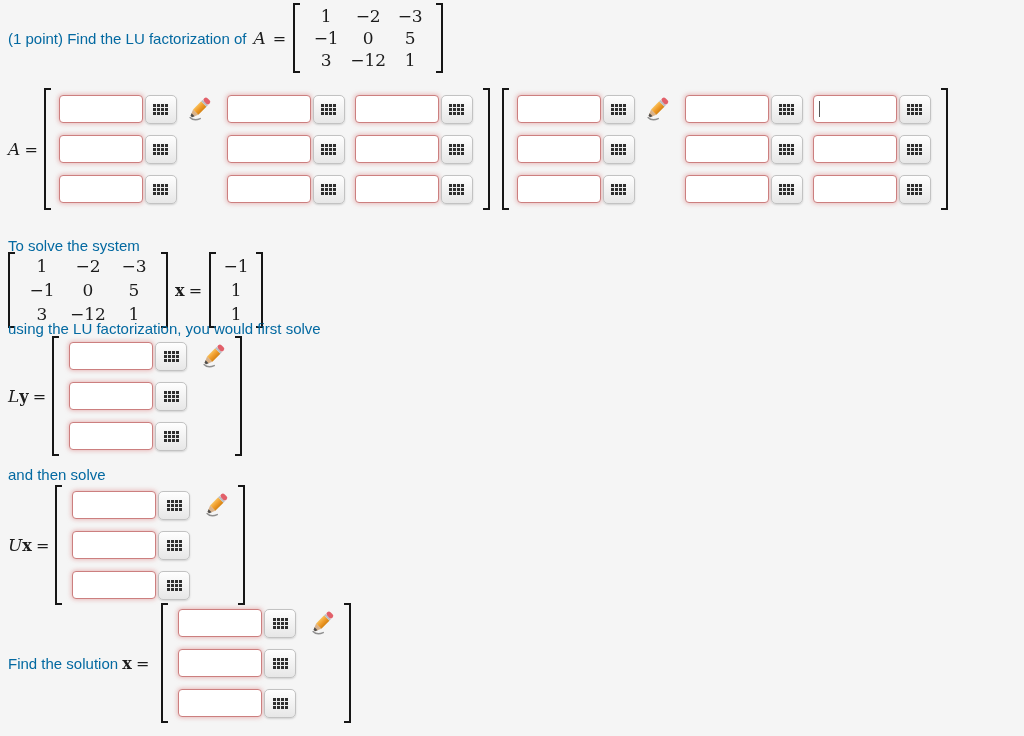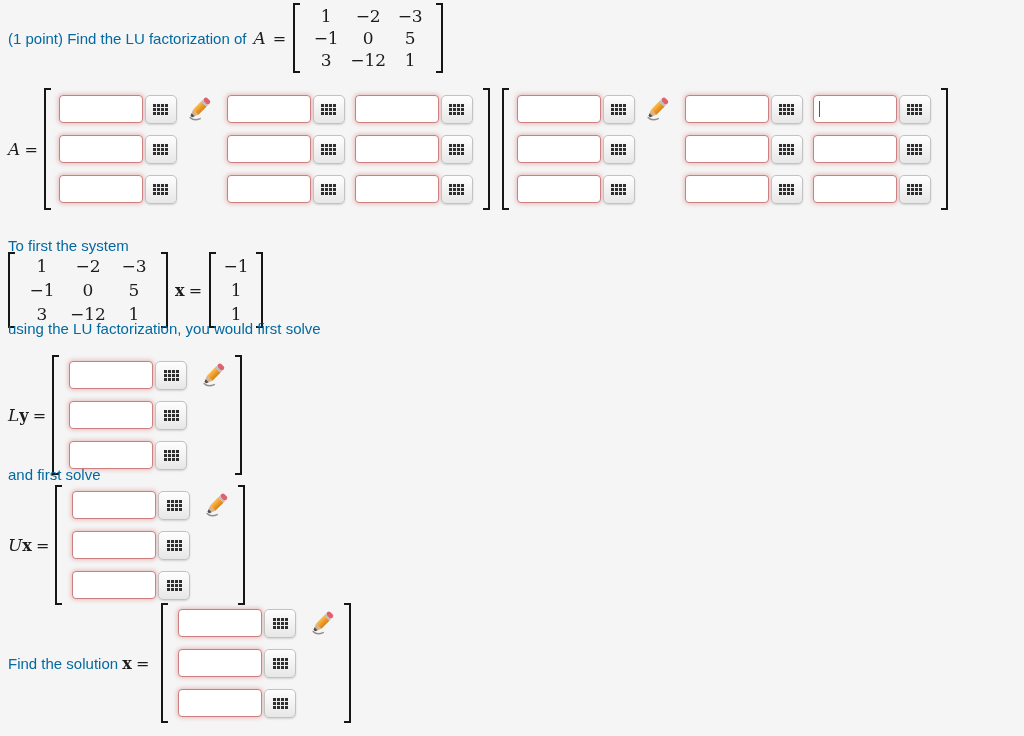--- a/index.html
+++ b/index.html
@@ -256,21 +256,21 @@
     <span class="unit">
       <input class="ans" value="" style="">
       <button class="kp">
           <span class="kp-icon"></span>
         </button>
     </span>
   </div>
   <span class="bk bk-r"></span>
 </div>
 
-<div class="abs txt" style="left:8px;top:237px">To first the system</div>
+<div class="abs txt" style="left:8px;top:237px">To solve the system</div>
 
 <div class="abs row" style="left:8px;top:252px">
   <span class="bk bk-l"></span>
   <div class="nmx nmx-eq">
     <span>1</span>
     <span>−2</span>
     <span>−3</span>
     <span>−1</span>
     <span>0</span>
     <span>5</span>
@@ -287,21 +287,21 @@
   <div class="nvec">
     <span>−1</span>
     <span>1</span>
     <span>1</span>
   </div>
   <span class="bk bk-r"></span>
 </div>
 
 <div class="abs txt" style="left:8px;top:320px">using the LU factorization, you would first solve</div>
 
-<div class="abs row" style="left:8px;top:355px">
+<div class="abs row" style="left:8px;top:336px">
   <span class="lbl-gap">
     <span class="mathit">L</span><span class="mathbf">y</span>
     <span class="meq">=</span>
   </span>
   <span class="bk bk-l"></span>
   <div class="vstack">
     <span class="unit">
       <input class="ans" value="" style="">
       <button class="kp">
           <span class="kp-icon"></span>
@@ -321,21 +321,21 @@
     </span>
   </div>
   <span class="pcol">
     <svg class="pencil" viewBox="0 0 27 26">
         <use href="#pencil-shape"></use>
       </svg>
   </span>
   <span class="bk bk-r"></span>
 </div>
 
-<div class="abs txt" style="left:8px;top:466px">and first solve</div>
+<div class="abs txt" style="left:8px;top:466px">and then solve</div>
 
 <div class="abs row" style="left:8px;top:485px">
   <span class="lbl-gap">
     <span class="mathit">U</span><span class="mathbf">x</span>
     <span class="meq">=</span>
   </span>
   <span class="bk bk-l"></span>
   <div class="vstack">
     <span class="unit">
       <input class="ans" value="" style="">

